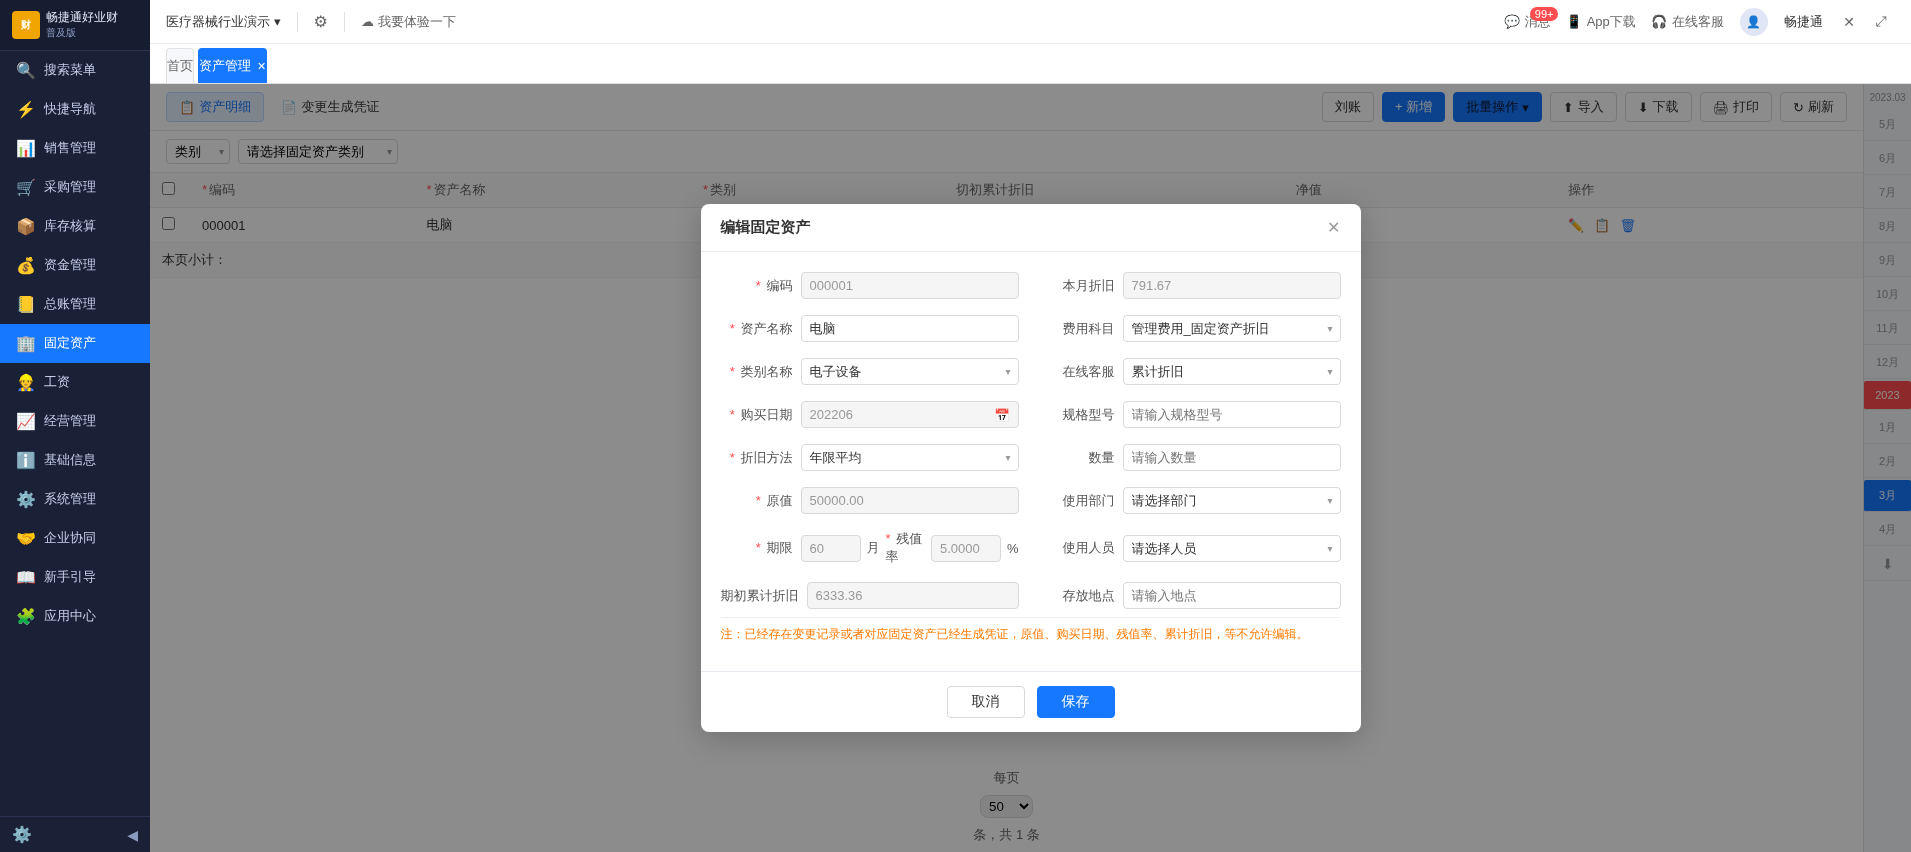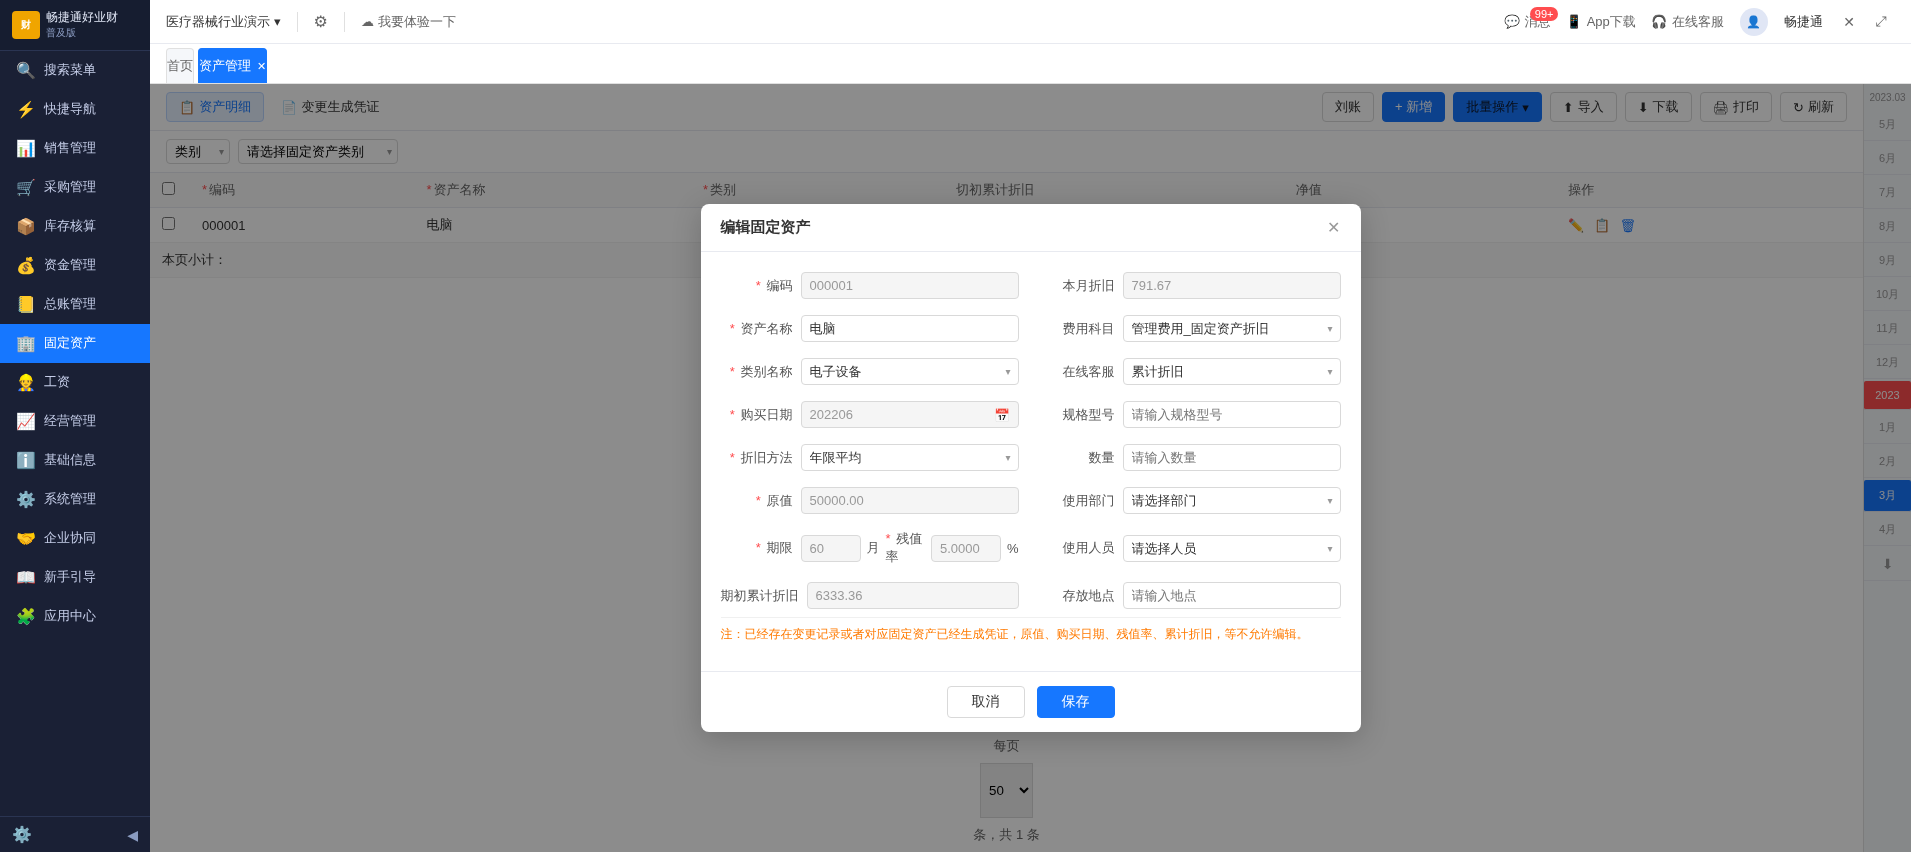--- a/index.html
+++ b/index.html
@@ -304,21 +304,21 @@
       font-size: 14px;
       cursor: pointer;
       border: 1px solid #d9d9d9;
       background: white;
       color: #333;
     }
     .btn.primary { background: #1677ff; color: white; border-color: #1677ff; }
 
     .table-wrap { background: white; }
     .pagination { padding: 8px 16px; background: white; font-size: 13px; color: #666; display: flex; align-items: center; gap: 8px; flex-direction: column; }
-    .pagination select { border: 1px solid #d9d9d9; border-radius: 0; padding: 18px 4px; }
+    .pagination select { border: 1px solid #d9d9d9; border-radius: 8px; padding: 2px 4px; }
 
     
     .window-controls { display: flex; gap: 4px; }
     .window-btn { width: 28px; height: 28px; display: flex; align-items: center; justify-content: center; cursor: pointer; font-size: 14px; color: #666; }
 
     .content-header {
       background: white;
       padding: 8px 16px;
       display: flex;
       align-items: center;

